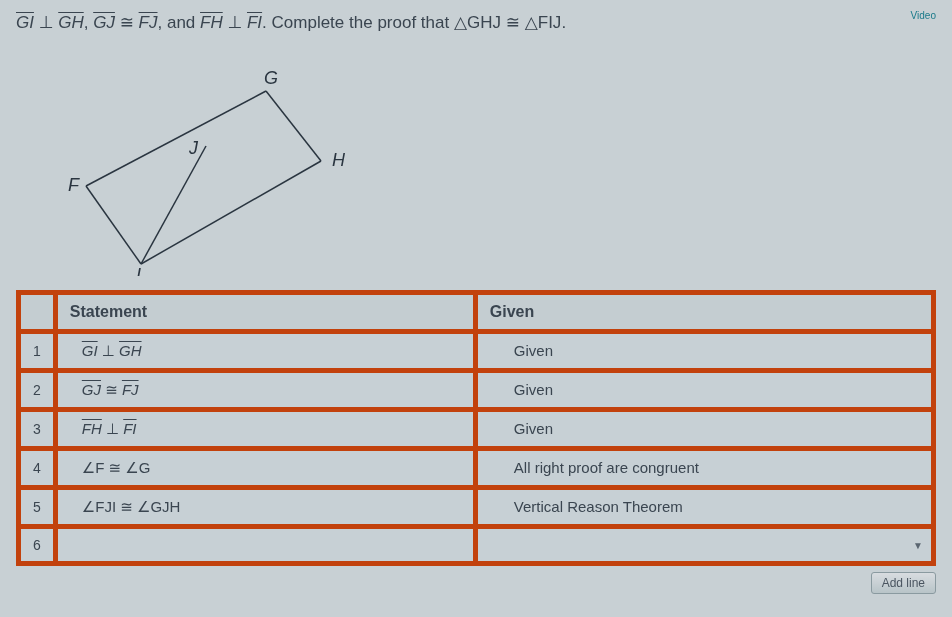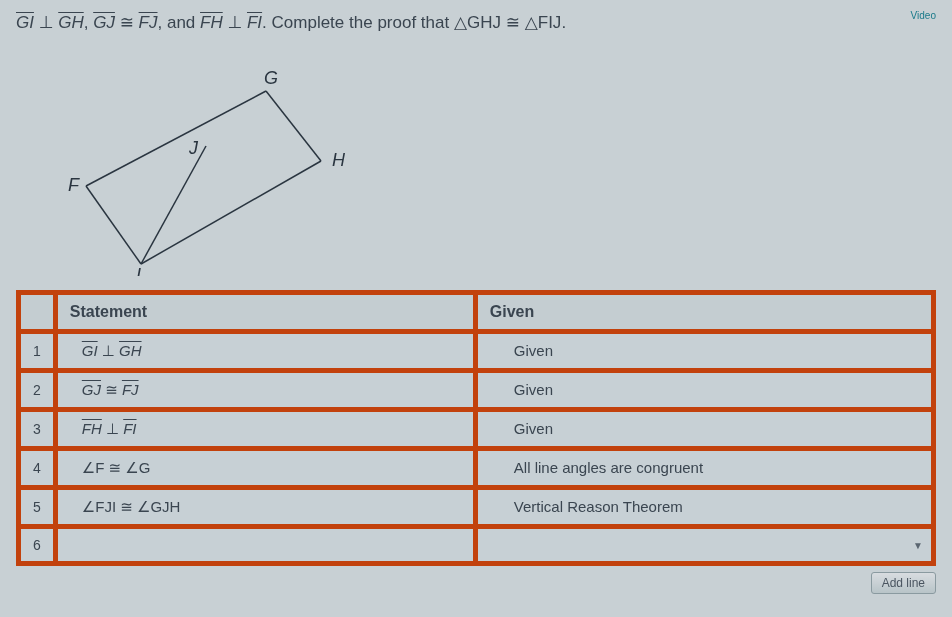--- a/index.html
+++ b/index.html
@@ -147,21 +147,21 @@
       <td class="statement">
         <span class="overline">FH</span><span> ⊥ </span><span class="overline">FI</span>
       </td>
       <td class="reason">Given</td>
     </tr>
     <tr>
       <td class="num">4</td>
       <td class="statement">
         <span>∠F</span><span> ≅ </span><span>∠G</span>
       </td>
-      <td class="reason">All line angles are congruent</td>
+      <td class="reason">All right proof are congruent</td>
     </tr>
     <tr>
       <td class="num">5</td>
       <td class="statement">
         <span>∠FJI</span><span> ≅ </span><span>∠GJH</span>
       </td>
       <td class="reason">Vertical Reason Theorem</td>
     </tr>
     <tr>
       <td class="num">6</td>

